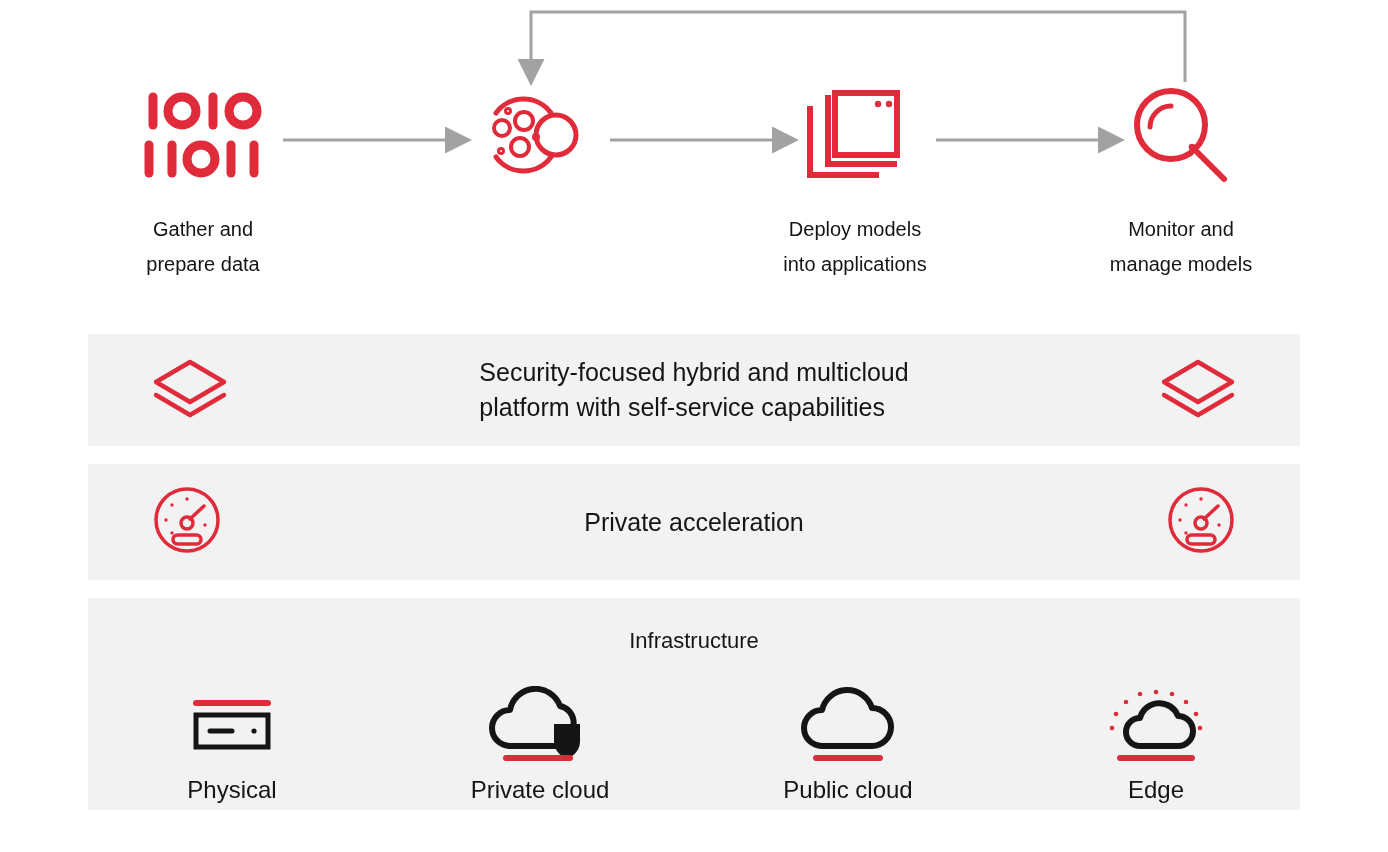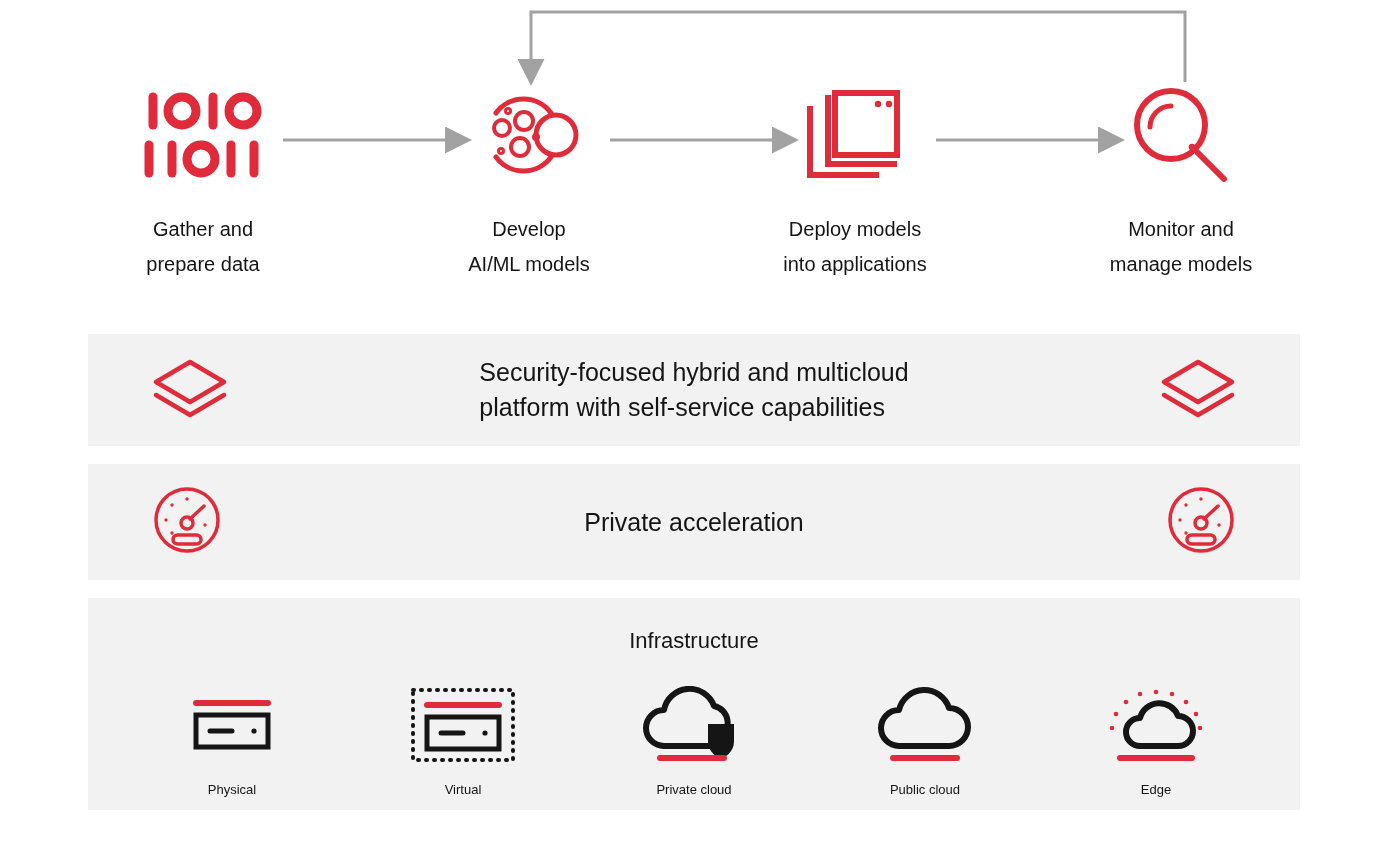--- a/index.html
+++ b/index.html
@@ -124,21 +124,21 @@
     text-align: center;
   }
   .infra-item-icon {
     height: 86px;
     display: flex;
     align-items: center;
     justify-content: center;
   }
   .infra-item-label {
     margin-top: 10px;
-    font-size: 13px;
+    font-size: 24px;
     line-height: 24px;
     color: #151515;
   }
 </style>
 </head>
 <body>
 
 <div id="stage">
 
   <div class="pipeline">
@@ -197,22 +197,20 @@
 
             <circle cx="32" cy="43" r="8" stroke-width="4"></circle>
             <circle cx="54" cy="36" r="9" stroke-width="4"></circle>
             <circle cx="50" cy="62" r="9" stroke-width="4"></circle>
             <circle cx="38" cy="26" r="2.5" stroke-width="3"></circle>
             <circle cx="66" cy="52" r="2.5" stroke-width="3"></circle>
             <circle cx="31" cy="66" r="2.5" stroke-width="3"></circle>
           </g>
         </svg>
       </div>
-      <div class="step-label">Develop
-AI/ML models</div>
     </div>
 
     <div class="step" id="step-3">
       <div class="step-icon">
         <svg width="106" height="100" viewBox="0 0 106 100">
           <g stroke="#e02b3a" fill="none" stroke-width="6" stroke-linecap="square">
             <path d="M8,24 L8,90 L74,90"></path>
             <path d="M26,13 L26,79 L92,79"></path>
             <rect x="33" y="8" width="62" height="62"></rect>
           </g>
@@ -308,32 +306,20 @@
           <svg width="96" height="64" viewBox="0 0 96 64">
             <line x1="12" y1="10" x2="84" y2="10" stroke="#e02b3a" stroke-width="6" stroke-linecap="round"></line>
             <rect x="12" y="22" width="72" height="32" fill="none" stroke="#151515" stroke-width="5"></rect>
             <line x1="26" y1="38" x2="48" y2="38" stroke="#151515" stroke-width="5" stroke-linecap="round"></line>
             <circle cx="70" cy="38" r="2.6" fill="#151515"></circle>
           </svg>
         </div>
         <div class="infra-item-label">Physical</div>
       </div>
 
-      <div class="infra-item">
-        <div class="infra-item-icon">
-          <svg width="108" height="78" viewBox="0 0 108 78">
-            <rect x="4" y="4" width="100" height="70" fill="none" stroke="#151515" stroke-width="4" stroke-dasharray="1 7" stroke-linecap="round"></rect>
-            <line x1="18" y1="19" x2="90" y2="19" stroke="#e02b3a" stroke-width="6" stroke-linecap="round"></line>
-            <rect x="18" y="31" width="72" height="32" fill="none" stroke="#151515" stroke-width="5"></rect>
-            <line x1="32" y1="47" x2="54" y2="47" stroke="#151515" stroke-width="5" stroke-linecap="round"></line>
-            <circle cx="76" cy="47" r="2.6" fill="#151515"></circle>
-          </svg>
-        </div>
-        <div class="infra-item-label">Virtual</div>
-      </div>
 
       <div class="infra-item">
         <div class="infra-item-icon">
           <svg width="112" height="78" viewBox="0 0 112 78">
             <path d="M26,60 A18,18 0 0 1 26,24 A26,26 0 0 1 76,20 A17,17 0 0 1 80,52" fill="none" stroke="#151515" stroke-width="6" stroke-linecap="round" stroke-linejoin="round"></path>
             <line x1="26" y1="60" x2="74" y2="60" stroke="#151515" stroke-width="6" stroke-linecap="round"></line>
             <path d="M70,38 L96,38 L96,56 C96,66 86,72 83,73 C80,72 70,66 70,56 Z" fill="#151515"></path>
             <line x1="22" y1="72" x2="86" y2="72" stroke="#e02b3a" stroke-width="6" stroke-linecap="round"></line>
           </svg>
         </div>

